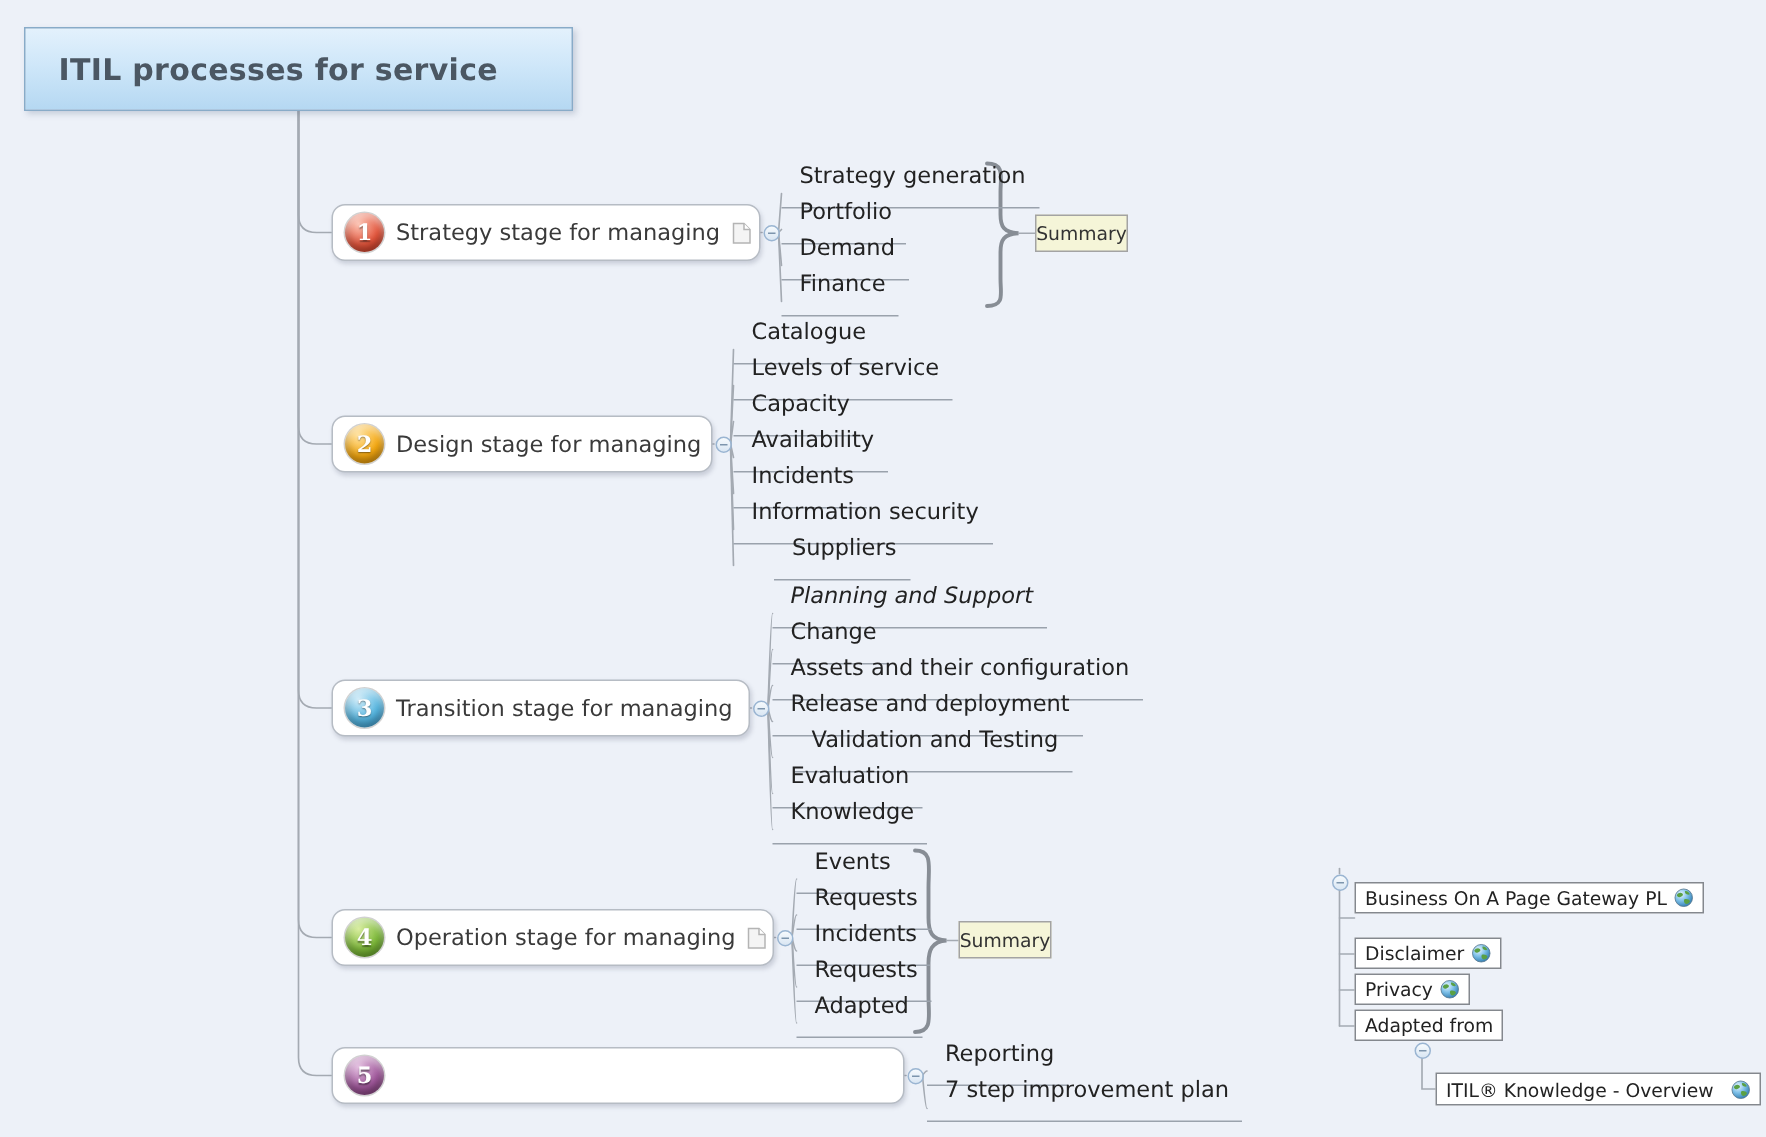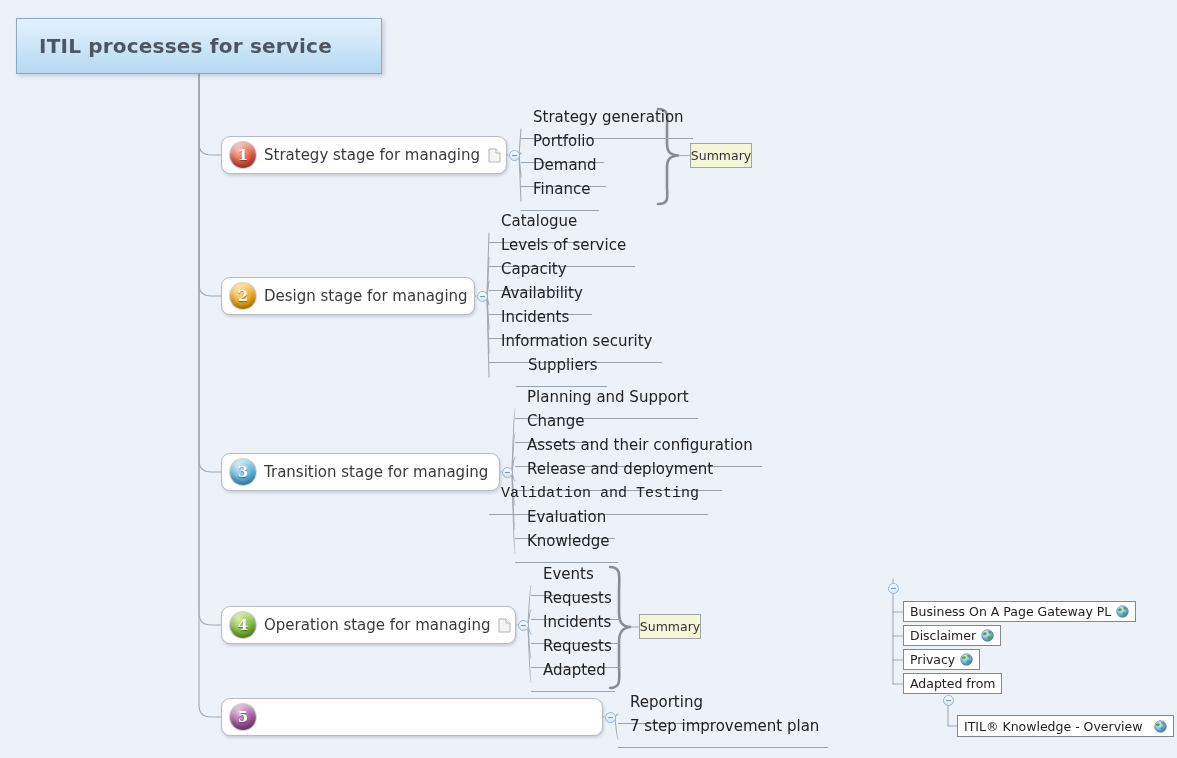--- a/index.html
+++ b/index.html
@@ -152,25 +152,25 @@
   <div class="summary-box" style="left:690px;top:143px;">Summary</div>
 
   <div class="line-topic" style="left:489px;top:214px;">Catalogue</div>
   <div class="line-topic" style="left:489px;top:238px;">Levels of service</div>
   <div class="line-topic" style="left:489px;top:262px;">Capacity</div>
   <div class="line-topic" style="left:489px;top:286px;">Availability</div>
   <div class="line-topic" style="left:489px;top:310px;">Incidents</div>
   <div class="line-topic" style="left:489px;top:334px;">Information security</div>
   <div class="line-topic" style="left:489px;top:358px;margin-left:27px;">Suppliers</div>
 
-  <div class="line-topic" style="left:515px;top:390px;">Planning and Support</div>
+  <div class="line-topic" style="left:515px;top:390px;font-style:italic;">Planning and Support</div>
   <div class="line-topic" style="left:515px;top:414px;">Change</div>
   <div class="line-topic" style="left:515px;top:438px;">Assets and their configuration</div>
   <div class="line-topic" style="left:515px;top:462px;">Release and deployment</div>
-  <div class="line-topic" style="left:489px;top:486px;font-family:Liberation Mono, monospace;">Validation and Testing</div>
+  <div class="line-topic" style="left:529px;top:486px;">Validation and Testing</div>
   <div class="line-topic" style="left:515px;top:510px;">Evaluation</div>
   <div class="line-topic" style="left:515px;top:534px;">Knowledge</div>
 
   <div class="line-topic" style="left:531px;top:567px;">Events</div>
   <div class="line-topic" style="left:531px;top:591px;">Requests</div>
   <div class="line-topic" style="left:531px;top:615px;">Incidents</div>
   <div class="line-topic" style="left:531px;top:639px;">Requests</div>
   <div class="line-topic" style="left:531px;top:663px;">Adapted</div>
   <div class="summary-box" style="left:639px;top:614px;">Summary</div>
 
@@ -179,21 +179,21 @@
 
   <div class="toggle" style="left:508.5px;top:149.5px;"></div>
   <div class="toggle" style="left:476.5px;top:290.5px;"></div>
   <div class="toggle" style="left:501.5px;top:466.5px;"></div>
   <div class="toggle" style="left:517.5px;top:619.5px;"></div>
   <div class="toggle" style="left:604.5px;top:711.5px;"></div>
   <div class="toggle" style="left:887.5px;top:582.5px;"></div>
   <div class="toggle" style="left:942.5px;top:694.5px;"></div>
 
 
-  <div class="box-topic" style="left:903px;top:601px;">
+  <div class="box-topic" style="left:903px;top:588px;">
     <span>Business On A Page Gateway PL</span>
     <svg class="globe-svg" width="13" height="13" viewBox="0 0 14 14">
         <circle cx="7" cy="7" r="6.3" fill="url(#globeG)" stroke="#59788f" stroke-width="0.6"></circle>
         <path d="M2,5 C3,3.5 5,3 6,4 C7,5 6,6 4.5,6.5 C3,7 2.2,6 2,5 Z" fill="#5aa044"></path>
         <path d="M7.5,8 C9,7.5 11,8 11.5,9.5 C11,11 9,12 7.8,11 C7,10 7,8.5 7.5,8 Z" fill="#5aa044"></path>
         <path d="M8,2.2 C9.5,2 11,3 11.3,4.5 C10.5,5 9,4.8 8.3,4 C7.8,3.3 7.7,2.5 8,2.2 Z" fill="#5aa044"></path>
       </svg>
   </div>
   <div class="box-topic" style="left:903px;top:625px;">
     <span>Disclaimer</span>

